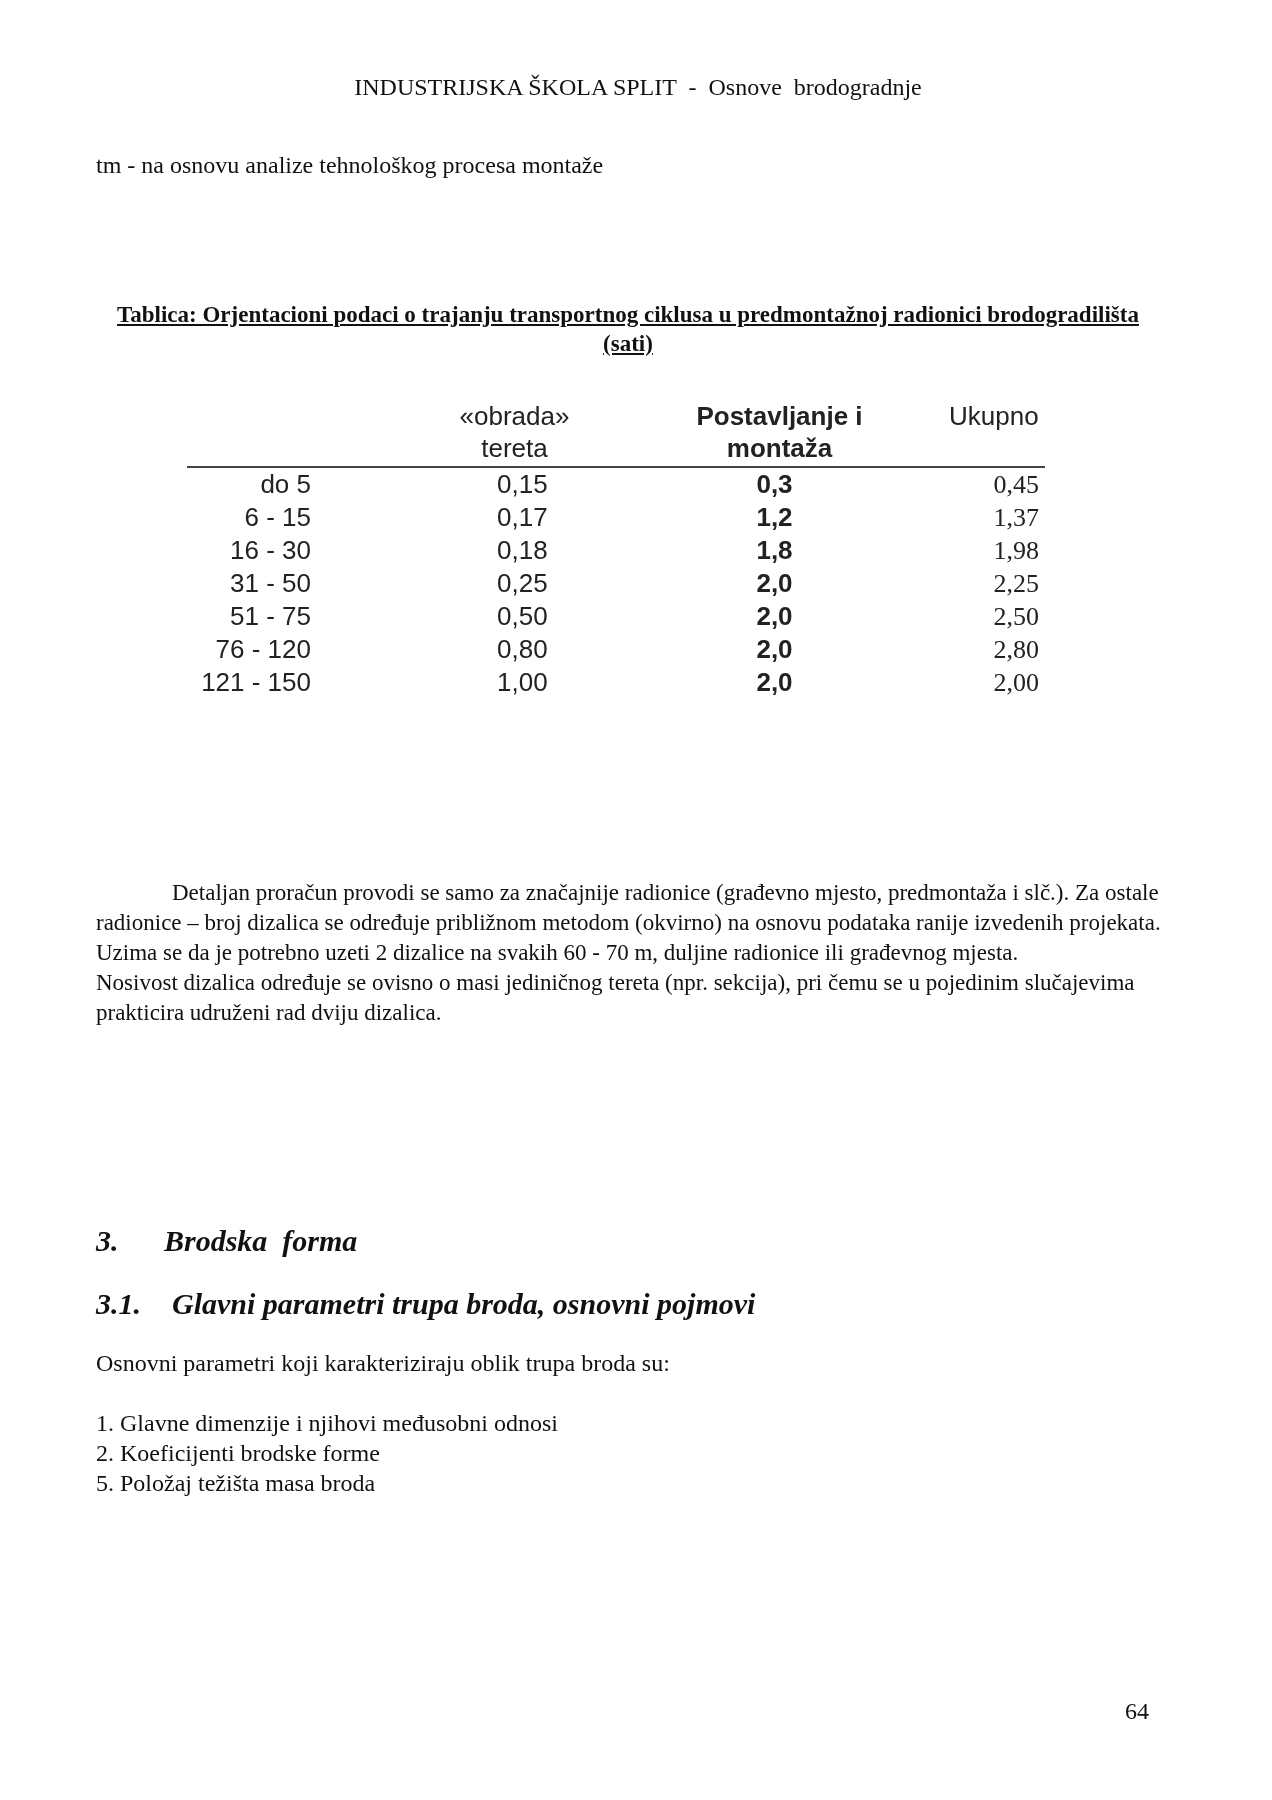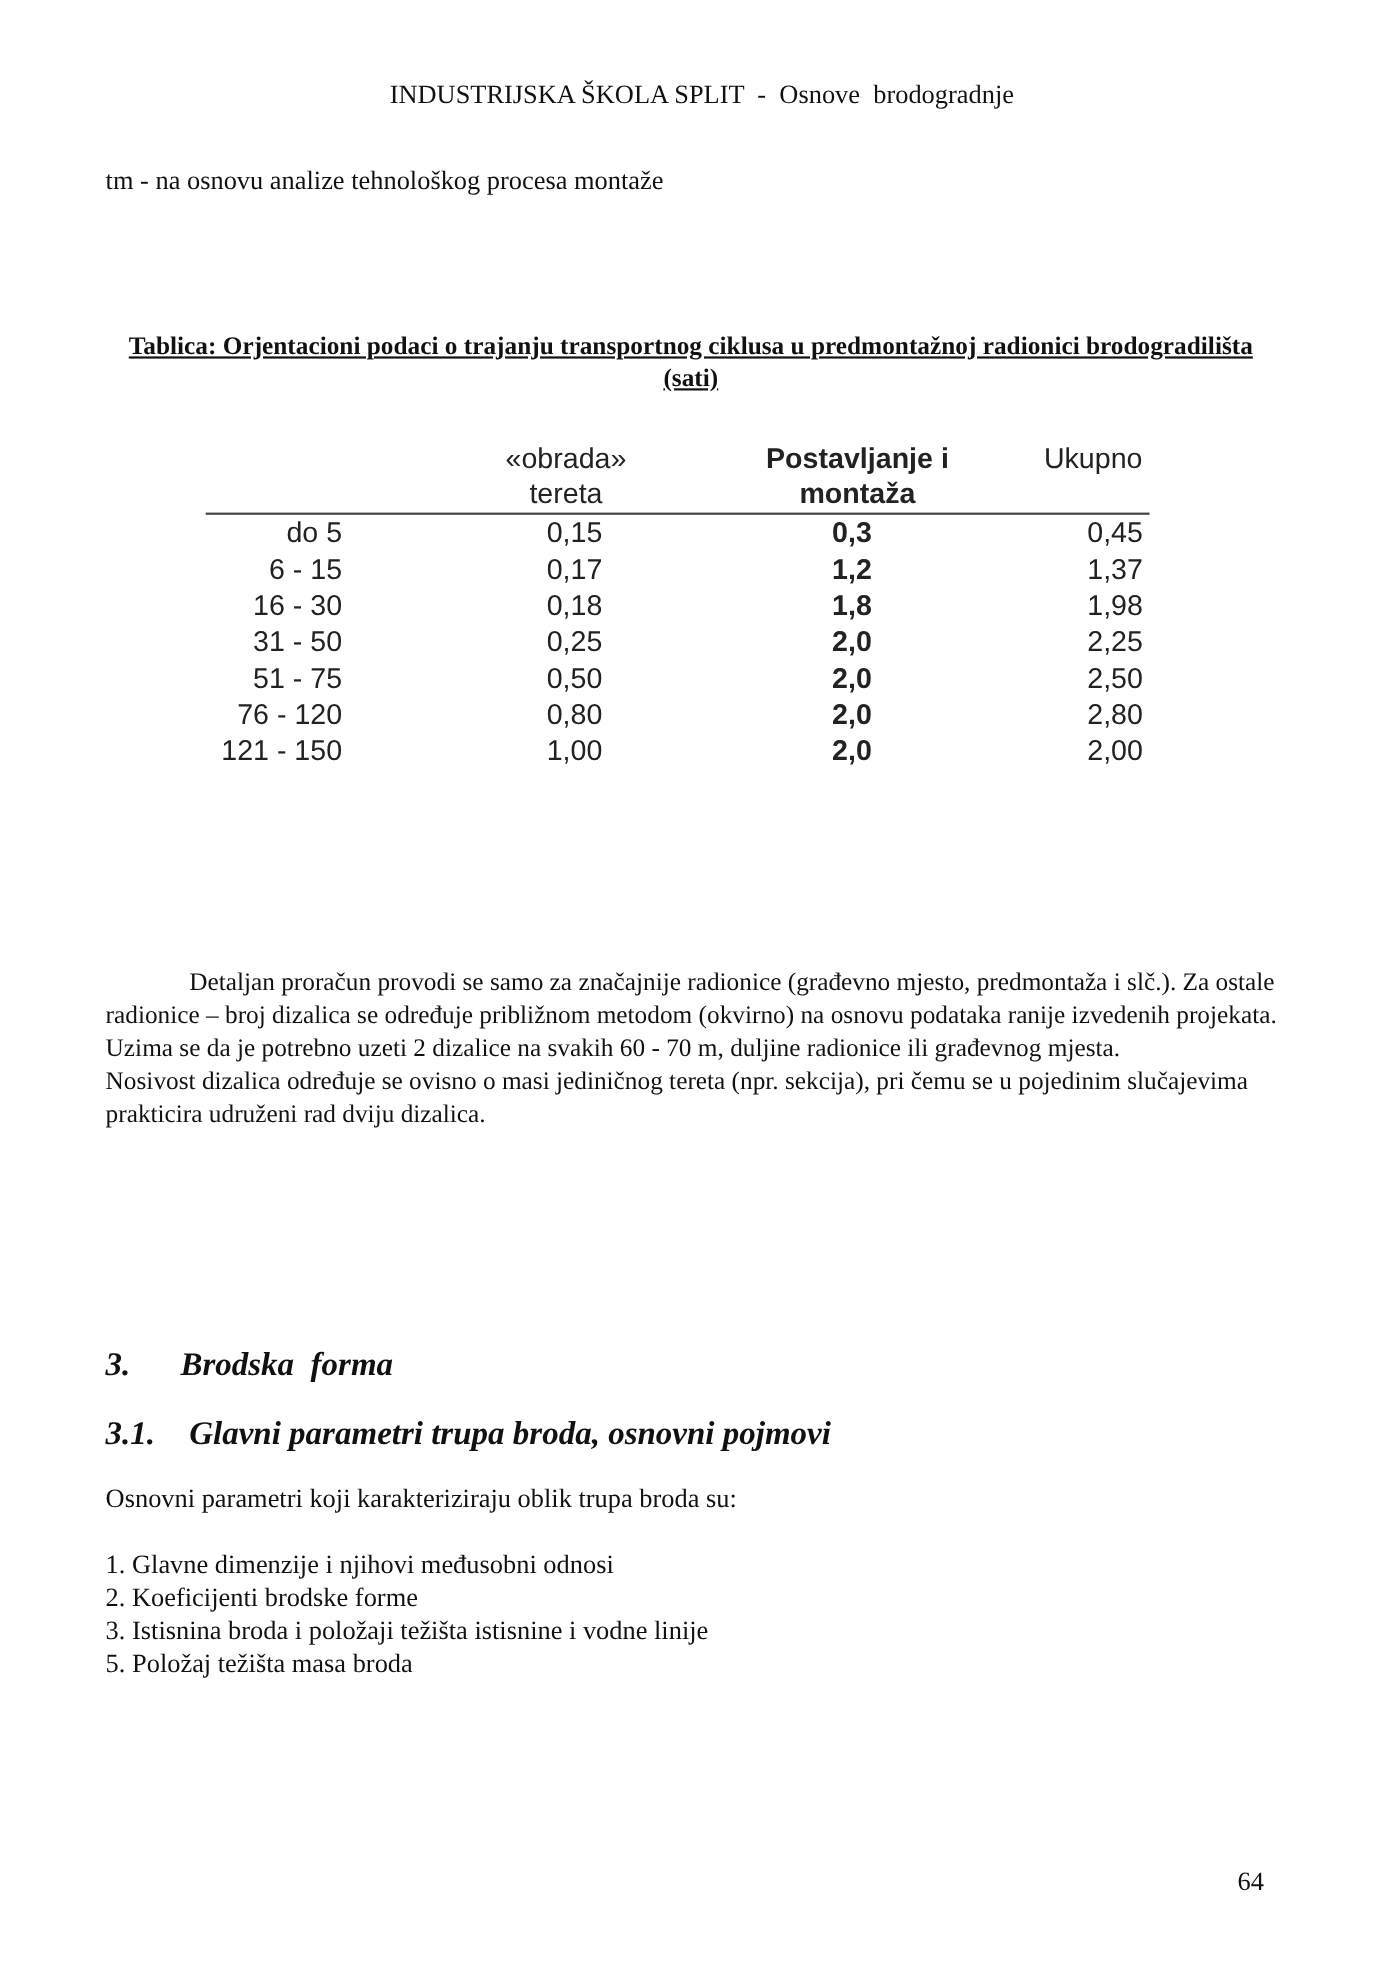--- a/index.html
+++ b/index.html
@@ -68,21 +68,21 @@
     .c1 { left: 240px; width: 150px; }
     .c2 { left: 475px; width: 195px; font-weight: bold; }
     .c3 { left: 745px; width: 113px; text-align: right; }
     .th.c0 { left: 0px; width: 230px; text-align: left; padding-left: 28px; box-sizing: border-box; }
     .th.c1 { left: 255px; width: 145px; }
     .th.c2 { left: 495px; width: 195px; }
     .th.c3 { left: 762px; width: 96px; text-align: left; }
     .td.c0 { left: 0px; width: 124px; text-align: right; }
     .td.c1 { left: 310px; width: 62px; text-align: left; }
     .td.c2 { left: 545px; width: 85px; text-align: center; }
-    .td.c3 { left: 770px; width: 82px; text-align: right; }
+    .td.c3 { left: 770px; width: 82px; text-align: right; font-family: Liberation Serif, serif; }
 
     .body-text {
       left: 96px; width: 1080px; top: 878px;
       font-size: 23px; line-height: 30px;
     }
     .body-text p { margin: 0; }
     .body-text .indent { text-indent: 76px; }
 
     .h1 {
       left: 96px; top: 1224px;
@@ -189,17 +189,16 @@
 
 <div class="abs h1"><span class="num">3.</span><span>Brodska  forma</span></div>
 
 <div class="abs h2"><span class="num">3.1.</span><span>Glavni parametri trupa broda, osnovni pojmovi</span></div>
 
 <div class="abs lead">Osnovni parametri koji karakteriziraju oblik trupa broda su:</div>
 
 <ul class="abs list">
   <li>1. Glavne dimenzije i njihovi međusobni odnosi</li>
   <li>2. Koeficijenti brodske forme</li>
-  <li>3. Istisnina broda i položaji težišta istisnine i vodne linije</li>
   <li>5. Položaj težišta masa broda</li>
 </ul>
 
 <div class="abs page-number">64</div>
 
 </body></html>

